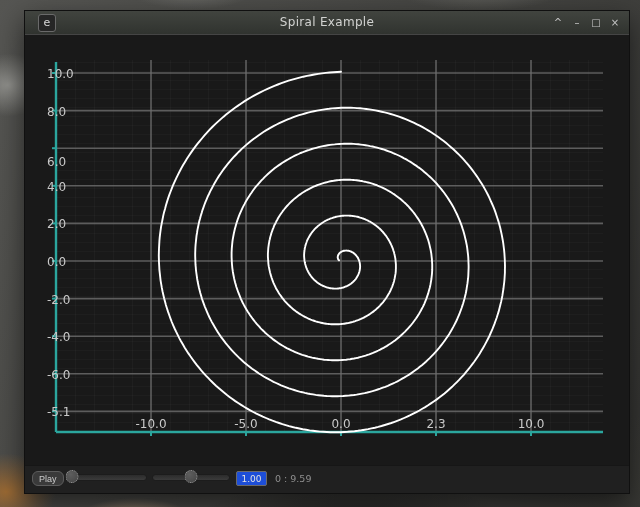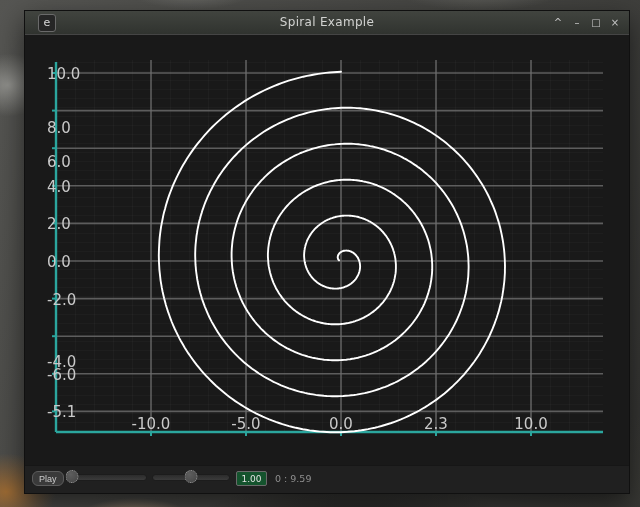--- a/index.html
+++ b/index.html
@@ -27,36 +27,36 @@
     font-size:12px;letter-spacing:.3px;}
   .tb-btns{position:absolute;right:8px;top:0;height:23px;display:flex;align-items:center;gap:7px;}
   .tb-btn{color:#c4c4c4;font-size:10px;width:12px;text-align:center;cursor:default;line-height:23px;}
   .content{position:absolute;left:0;top:23px;right:0;bottom:0;background:#191919;
     border-top:1px solid #454545;}
   .plot-texture{position:absolute;left:31px;top:25px;width:547px;height:372px;
     background:
       repeating-linear-gradient(90deg, rgba(255,255,255,.028) 0 1px, rgba(0,0,0,0) 1px 19px),
       repeating-linear-gradient(0deg, rgba(255,255,255,.022) 0 1px, rgba(0,0,0,0) 1px 9px);}
   #plot-svg{position:absolute;left:0;top:0;}
-  .tick-label{position:absolute;color:#c9c9c9;font-size:15px;line-height:10px;}
+  .tick-label{position:absolute;color:#c9c9c9;font-size:12px;line-height:10px;}
   .x-label{width:60px;text-align:center;top:384px;}
   .y-label{left:22px;width:46px;text-align:left;}
   .controlbar{position:absolute;left:0;right:0;bottom:0;height:27px;background:#202020;
     border-top:1px solid #161616;}
   .play-btn{position:absolute;left:7px;top:5px;height:15px;padding:0 6px;background:#3a3a3a;
     border:1px solid #5c5c5c;border-radius:6px;color:#cbcbcb;font-size:9px;line-height:14px;
     cursor:default;box-sizing:border-box;}
   .slider{position:absolute;top:8px;height:7px;background:linear-gradient(#2c2c2c,#3b3b3b);
     border:1px solid #1c1c1c;border-radius:4px;box-sizing:border-box;}
   #slider-1{left:40px;width:82px;}
   #slider-2{left:127px;width:78px;}
   .slider-handle{position:absolute;top:-5px;width:13px;height:13px;border-radius:50%;
     background:radial-gradient(circle at 35% 30%,#5e5e5e,#454545);
     border:1px dotted #9d9d9d;box-sizing:border-box;transform:translateX(-50%);}
-  .value-box{position:absolute;left:211px;top:5px;width:31px;height:15px;background:#14532d;
+  .value-box{position:absolute;left:211px;top:5px;width:31px;height:15px;background:#1d4ed8;
     border:1px solid #6a6a6a;border-radius:2px;color:#e2e2e2;font-size:9px;line-height:14px;
     text-align:center;box-sizing:border-box;}
   .range-text{position:absolute;left:250px;top:7px;color:#8f8f8f;font-size:9.5px;}
 </style>
 </head>
 <body>
 
 <div class="desktop">
   <div class="window">
 
@@ -108,27 +108,27 @@
           <line x1="27" y1="376.4" x2="31" y2="376.4" stroke="#2ba69e" stroke-width="2"></line>
           <path d="M314.1 225.3L314.0 225.2L313.9 225.2L313.8 225.1L313.7 225.0L313.6 224.9L313.6 224.8L313.5 224.7L313.4 224.6L313.3 224.5L313.3 224.4L313.2 224.2L313.2 224.1L313.1 224.0L313.0 223.9L313.0 223.8L312.9 223.6L312.9 223.5L312.9 223.4L312.8 223.2L312.8 223.1L312.8 222.9L312.8 222.8L312.8 222.6L312.7 222.5L312.7 222.3L312.7 222.2L312.7 222.0L312.7 221.9L312.8 221.7L312.8 221.6L312.8 221.4L312.8 221.3L312.9 221.1L312.9 220.9L313.0 220.8L313.0 220.6L313.1 220.5L313.1 220.3L313.2 220.1L313.3 220.0L313.3 219.8L313.4 219.7L313.5 219.5L313.6 219.4L313.7 219.2L313.8 219.1L313.9 218.9L314.0 218.7L314.1 218.6L314.3 218.5L314.4 218.3L314.5 218.2L314.7 218.0L314.8 217.9L315.0 217.7L315.1 217.6L315.3 217.5L315.4 217.4L315.6 217.2L315.8 217.1L316.0 217.0L316.1 216.9L316.3 216.8L316.5 216.7L316.7 216.6L316.9 216.5L317.1 216.4L317.3 216.3L317.6 216.2L317.8 216.1L318.0 216.0L318.2 216.0L318.5 215.9L318.7 215.8L318.9 215.8L319.2 215.7L319.4 215.7L319.6 215.7L319.9 215.6L320.1 215.6L320.4 215.6L320.7 215.6L320.9 215.6L321.2 215.5L321.4 215.6L321.7 215.6L322.0 215.6L322.2 215.6L322.5 215.6L322.8 215.7L323.1 215.7L323.3 215.8L323.6 215.8L323.9 215.9L324.2 215.9L324.4 216.0L324.7 216.1L325.0 216.2L325.3 216.3L325.5 216.4L325.8 216.5L326.1 216.6L326.4 216.7L326.6 216.9L326.9 217.0L327.2 217.2L327.4 217.3L327.7 217.5L328.0 217.6L328.2 217.8L328.5 218.0L328.8 218.2L329.0 218.4L329.3 218.6L329.5 218.8L329.8 219.0L330.0 219.2L330.2 219.5L330.5 219.7L330.7 219.9L330.9 220.2L331.2 220.4L331.4 220.7L331.6 221.0L331.8 221.3L332.0 221.5L332.2 221.8L332.4 222.1L332.6 222.4L332.8 222.7L332.9 223.0L333.1 223.4L333.3 223.7L333.4 224.0L333.6 224.3L333.7 224.7L333.9 225.0L334.0 225.4L334.1 225.7L334.3 226.1L334.4 226.5L334.5 226.8L334.6 227.2L334.7 227.6L334.7 228.0L334.8 228.3L334.9 228.7L334.9 229.1L335.0 229.5L335.0 229.9L335.0 230.3L335.1 230.7L335.1 231.1L335.1 231.5L335.1 231.9L335.1 232.4L335.0 232.8L335.0 233.2L335.0 233.6L334.9 234.0L334.8 234.4L334.8 234.9L334.7 235.3L334.6 235.7L334.5 236.1L334.4 236.5L334.3 237.0L334.2 237.4L334.0 237.8L333.9 238.2L333.7 238.7L333.5 239.1L333.4 239.5L333.2 239.9L333.0 240.3L332.8 240.7L332.6 241.1L332.3 241.5L332.1 241.9L331.9 242.3L331.6 242.7L331.3 243.1L331.1 243.5L330.8 243.9L330.5 244.3L330.2 244.6L329.9 245.0L329.6 245.4L329.2 245.7L328.9 246.1L328.5 246.4L328.2 246.8L327.8 247.1L327.4 247.5L327.1 247.8L326.7 248.1L326.3 248.4L325.9 248.7L325.4 249.0L325.0 249.3L324.6 249.6L324.1 249.8L323.7 250.1L323.2 250.4L322.8 250.6L322.3 250.9L321.8 251.1L321.3 251.3L320.8 251.5L320.3 251.7L319.8 251.9L319.3 252.1L318.8 252.3L318.3 252.5L317.8 252.6L317.2 252.7L316.7 252.9L316.2 253.0L315.6 253.1L315.1 253.2L314.5 253.3L313.9 253.4L313.4 253.5L312.8 253.5L312.2 253.6L311.7 253.6L311.1 253.6L310.5 253.6L309.9 253.6L309.3 253.6L308.8 253.6L308.2 253.5L307.6 253.5L307.0 253.4L306.4 253.4L305.8 253.3L305.2 253.2L304.6 253.1L304.0 252.9L303.4 252.8L302.9 252.6L302.3 252.5L301.7 252.3L301.1 252.1L300.5 251.9L299.9 251.7L299.3 251.5L298.8 251.2L298.2 251.0L297.6 250.7L297.1 250.4L296.5 250.1L295.9 249.8L295.4 249.5L294.8 249.2L294.3 248.9L293.8 248.5L293.2 248.1L292.7 247.8L292.2 247.4L291.7 247.0L291.2 246.6L290.6 246.1L290.2 245.7L289.7 245.3L289.2 244.8L288.7 244.3L288.3 243.8L287.8 243.4L287.4 242.9L286.9 242.3L286.5 241.8L286.1 241.3L285.7 240.7L285.3 240.2L284.9 239.6L284.5 239.0L284.1 238.5L283.8 237.9L283.5 237.3L283.1 236.7L282.8 236.0L282.5 235.4L282.2 234.8L281.9 234.1L281.6 233.5L281.4 232.8L281.1 232.2L280.9 231.5L280.7 230.8L280.5 230.1L280.3 229.4L280.1 228.7L280.0 228.0L279.8 227.3L279.7 226.6L279.5 225.9L279.4 225.1L279.4 224.4L279.3 223.7L279.2 223.0L279.2 222.2L279.1 221.5L279.1 220.7L279.1 220.0L279.1 219.2L279.2 218.5L279.2 217.7L279.3 217.0L279.4 216.2L279.4 215.5L279.6 214.7L279.7 214.0L279.8 213.2L280.0 212.4L280.2 211.7L280.3 210.9L280.6 210.2L280.8 209.4L281.0 208.7L281.3 208.0L281.5 207.2L281.8 206.5L282.1 205.7L282.4 205.0L282.8 204.3L283.1 203.6L283.5 202.9L283.9 202.2L284.3 201.5L284.7 200.8L285.1 200.1L285.6 199.4L286.0 198.7L286.5 198.0L287.0 197.4L287.5 196.7L288.0 196.1L288.5 195.5L289.1 194.8L289.6 194.2L290.2 193.6L290.8 193.0L291.4 192.4L292.0 191.9L292.7 191.3L293.3 190.7L294.0 190.2L294.6 189.7L295.3 189.2L296.0 188.7L296.7 188.2L297.4 187.7L298.2 187.2L298.9 186.8L299.7 186.3L300.4 185.9L301.2 185.5L302.0 185.1L302.8 184.7L303.6 184.4L304.4 184.0L305.2 183.7L306.0 183.4L306.9 183.1L307.7 182.8L308.6 182.5L309.4 182.3L310.3 182.0L311.2 181.8L312.1 181.6L313.0 181.4L313.9 181.3L314.8 181.1L315.7 181.0L316.6 180.9L317.5 180.8L318.4 180.7L319.3 180.6L320.3 180.6L321.2 180.6L322.1 180.6L323.1 180.6L324.0 180.6L324.9 180.7L325.9 180.8L326.8 180.9L327.8 181.0L328.7 181.1L329.6 181.3L330.6 181.4L331.5 181.6L332.4 181.8L333.4 182.0L334.3 182.3L335.2 182.6L336.1 182.8L337.1 183.2L338.0 183.5L338.9 183.8L339.8 184.2L340.7 184.6L341.6 185.0L342.5 185.4L343.4 185.8L344.2 186.3L345.1 186.7L346.0 187.2L346.8 187.7L347.6 188.3L348.5 188.8L349.3 189.4L350.1 190.0L350.9 190.6L351.7 191.2L352.5 191.8L353.3 192.5L354.0 193.1L354.8 193.8L355.5 194.5L356.2 195.2L356.9 196.0L357.6 196.7L358.3 197.5L359.0 198.3L359.6 199.1L360.2 199.9L360.9 200.7L361.5 201.5L362.1 202.4L362.6 203.3L363.2 204.1L363.7 205.0L364.2 205.9L364.7 206.8L365.2 207.8L365.7 208.7L366.1 209.7L366.6 210.6L367.0 211.6L367.4 212.6L367.8 213.6L368.1 214.6L368.4 215.6L368.8 216.6L369.1 217.6L369.3 218.7L369.6 219.7L369.8 220.8L370.0 221.8L370.2 222.9L370.4 224.0L370.5 225.0L370.6 226.1L370.7 227.2L370.8 228.3L370.9 229.4L370.9 230.5L370.9 231.6L370.9 232.7L370.9 233.8L370.8 234.9L370.8 236.0L370.7 237.1L370.6 238.2L370.4 239.3L370.2 240.4L370.0 241.5L369.8 242.6L369.6 243.7L369.3 244.8L369.1 245.9L368.8 247.0L368.4 248.1L368.1 249.1L367.7 250.2L367.3 251.3L366.9 252.3L366.4 253.4L366.0 254.4L365.5 255.5L365.0 256.5L364.5 257.5L363.9 258.6L363.3 259.6L362.7 260.6L362.1 261.6L361.5 262.5L360.8 263.5L360.1 264.5L359.4 265.4L358.7 266.3L358.0 267.3L357.2 268.2L356.4 269.0L355.6 269.9L354.8 270.8L354.0 271.6L353.1 272.5L352.2 273.3L351.3 274.1L350.4 274.9L349.5 275.6L348.6 276.4L347.6 277.1L346.6 277.8L345.6 278.5L344.6 279.2L343.6 279.9L342.5 280.5L341.5 281.1L340.4 281.7L339.3 282.3L338.2 282.9L337.1 283.4L336.0 283.9L334.8 284.4L333.7 284.9L332.5 285.3L331.3 285.7L330.2 286.1L329.0 286.5L327.8 286.9L326.5 287.2L325.3 287.5L324.1 287.8L322.9 288.1L321.6 288.3L320.4 288.5L319.1 288.7L317.8 288.9L316.6 289.0L315.3 289.1L314.0 289.2L312.7 289.3L311.4 289.3L310.2 289.3L308.9 289.3L307.6 289.3L306.3 289.2L305.0 289.1L303.7 289.0L302.4 288.9L301.1 288.7L299.8 288.5L298.5 288.3L297.2 288.0L295.9 287.7L294.7 287.4L293.4 287.1L292.1 286.8L290.8 286.4L289.6 286.0L288.3 285.5L287.1 285.1L285.8 284.6L284.6 284.1L283.4 283.6L282.2 283.0L281.0 282.4L279.8 281.8L278.6 281.2L277.4 280.5L276.2 279.8L275.1 279.1L273.9 278.4L272.8 277.6L271.7 276.9L270.6 276.1L269.5 275.2L268.5 274.4L267.4 273.5L266.4 272.6L265.4 271.7L264.4 270.8L263.4 269.8L262.4 268.9L261.5 267.9L260.5 266.8L259.6 265.8L258.7 264.7L257.9 263.7L257.0 262.6L256.2 261.4L255.4 260.3L254.6 259.2L253.8 258.0L253.1 256.8L252.4 255.6L251.7 254.4L251.0 253.2L250.4 251.9L249.8 250.6L249.2 249.4L248.6 248.1L248.1 246.8L247.5 245.5L247.1 244.1L246.6 242.8L246.2 241.4L245.7 240.1L245.4 238.7L245.0 237.3L244.7 235.9L244.4 234.5L244.1 233.1L243.8 231.7L243.6 230.3L243.4 228.8L243.3 227.4L243.2 226.0L243.1 224.5L243.0 223.1L242.9 221.6L242.9 220.2L242.9 218.7L243.0 217.3L243.1 215.8L243.2 214.3L243.3 212.9L243.5 211.4L243.7 210.0L243.9 208.5L244.2 207.1L244.4 205.6L244.8 204.2L245.1 202.7L245.5 201.3L245.9 199.9L246.3 198.4L246.8 197.0L247.3 195.6L247.8 194.2L248.4 192.8L248.9 191.4L249.5 190.0L250.2 188.7L250.9 187.3L251.5 186.0L252.3 184.7L253.0 183.3L253.8 182.0L254.6 180.7L255.4 179.5L256.3 178.2L257.2 177.0L258.1 175.7L259.1 174.5L260.0 173.3L261.0 172.1L262.0 171.0L263.1 169.8L264.2 168.7L265.2 167.6L266.4 166.5L267.5 165.5L268.7 164.4L269.8 163.4L271.1 162.4L272.3 161.5L273.5 160.5L274.8 159.6L276.1 158.7L277.4 157.8L278.7 157.0L280.1 156.1L281.5 155.3L282.8 154.6L284.3 153.8L285.7 153.1L287.1 152.4L288.6 151.7L290.0 151.1L291.5 150.5L293.0 149.9L294.5 149.4L296.1 148.8L297.6 148.3L299.1 147.9L300.7 147.5L302.3 147.1L303.8 146.7L305.4 146.3L307.0 146.0L308.6 145.8L310.3 145.5L311.9 145.3L313.5 145.1L315.1 145.0L316.8 144.9L318.4 144.8L320.1 144.7L321.7 144.7L323.4 144.7L325.0 144.8L326.7 144.9L328.3 145.0L330.0 145.1L331.6 145.3L333.3 145.5L334.9 145.8L336.6 146.0L338.2 146.4L339.9 146.7L341.5 147.1L343.1 147.5L344.8 147.9L346.4 148.4L348.0 148.9L349.6 149.5L351.2 150.0L352.7 150.7L354.3 151.3L355.9 152.0L357.4 152.7L358.9 153.4L360.5 154.2L362.0 155.0L363.5 155.8L364.9 156.7L366.4 157.5L367.8 158.5L369.3 159.4L370.7 160.4L372.1 161.4L373.4 162.4L374.8 163.5L376.1 164.6L377.4 165.7L378.7 166.9L380.0 168.0L381.2 169.2L382.5 170.5L383.7 171.7L384.8 173.0L386.0 174.3L387.1 175.6L388.2 177.0L389.3 178.4L390.3 179.8L391.3 181.2L392.3 182.6L393.3 184.1L394.2 185.6L395.1 187.1L396.0 188.6L396.9 190.2L397.7 191.7L398.5 193.3L399.2 194.9L399.9 196.5L400.6 198.1L401.3 199.8L401.9 201.4L402.5 203.1L403.1 204.8L403.6 206.5L404.1 208.2L404.5 209.9L404.9 211.7L405.3 213.4L405.7 215.2L406.0 217.0L406.3 218.7L406.5 220.5L406.7 222.3L406.9 224.1L407.0 225.9L407.1 227.7L407.2 229.5L407.2 231.3L407.2 233.1L407.2 234.9L407.1 236.8L407.0 238.6L406.8 240.4L406.6 242.2L406.4 244.0L406.1 245.8L405.8 247.6L405.5 249.4L405.1 251.2L404.7 253.0L404.2 254.8L403.7 256.6L403.2 258.4L402.6 260.1L402.0 261.9L401.4 263.6L400.7 265.3L400.0 267.1L399.3 268.8L398.5 270.5L397.7 272.1L396.8 273.8L395.9 275.5L395.0 277.1L394.1 278.7L393.1 280.3L392.1 281.9L391.0 283.5L389.9 285.0L388.8 286.5L387.7 288.0L386.5 289.5L385.3 291.0L384.0 292.4L382.7 293.8L381.4 295.2L380.1 296.6L378.7 297.9L377.3 299.2L375.9 300.5L374.5 301.8L373.0 303.0L371.5 304.2L370.0 305.4L368.4 306.6L366.8 307.7L365.2 308.8L363.6 309.8L362.0 310.9L360.3 311.8L358.6 312.8L356.9 313.7L355.2 314.6L353.4 315.5L351.6 316.3L349.8 317.1L348.0 317.9L346.2 318.6L344.3 319.3L342.5 319.9L340.6 320.6L338.7 321.1L336.8 321.7L334.9 322.2L333.0 322.7L331.0 323.1L329.1 323.5L327.1 323.8L325.2 324.2L323.2 324.4L321.2 324.7L319.2 324.9L317.2 325.0L315.2 325.1L313.2 325.2L311.2 325.3L309.2 325.3L307.2 325.2L305.1 325.1L303.1 325.0L301.1 324.9L299.1 324.7L297.1 324.4L295.1 324.1L293.1 323.8L291.1 323.4L289.1 323.0L287.1 322.6L285.1 322.1L283.1 321.6L281.2 321.0L279.2 320.4L277.3 319.8L275.3 319.1L273.4 318.4L271.5 317.6L269.6 316.8L267.7 316.0L265.9 315.1L264.0 314.2L262.2 313.3L260.4 312.3L258.6 311.3L256.8 310.2L255.0 309.1L253.3 308.0L251.6 306.8L249.9 305.6L248.2 304.4L246.6 303.1L244.9 301.8L243.3 300.4L241.8 299.1L240.2 297.7L238.7 296.2L237.2 294.8L235.7 293.3L234.3 291.7L232.9 290.2L231.5 288.6L230.2 287.0L228.9 285.3L227.6 283.7L226.4 282.0L225.1 280.2L224.0 278.5L222.8 276.7L221.7 274.9L220.6 273.1L219.6 271.2L218.6 269.4L217.6 267.5L216.7 265.6L215.8 263.6L215.0 261.7L214.2 259.7L213.4 257.7L212.7 255.7L212.0 253.7L211.3 251.7L210.7 249.6L210.1 247.5L209.6 245.5L209.1 243.4L208.7 241.3L208.3 239.2L207.9 237.0L207.6 234.9L207.3 232.8L207.1 230.6L206.9 228.5L206.8 226.3L206.7 224.1L206.6 222.0L206.6 219.8L206.6 217.6L206.7 215.5L206.8 213.3L207.0 211.1L207.2 208.9L207.4 206.8L207.7 204.6L208.1 202.4L208.5 200.3L208.9 198.1L209.4 196.0L209.9 193.8L210.5 191.7L211.1 189.6L211.7 187.5L212.4 185.4L213.1 183.3L213.9 181.2L214.7 179.2L215.6 177.1L216.5 175.1L217.4 173.1L218.4 171.1L219.5 169.1L220.5 167.1L221.6 165.2L222.8 163.3L224.0 161.4L225.2 159.5L226.5 157.7L227.8 155.8L229.1 154.0L230.5 152.2L231.9 150.5L233.4 148.8L234.9 147.1L236.4 145.4L238.0 143.8L239.6 142.1L241.2 140.6L242.9 139.0L244.6 137.5L246.3 136.0L248.1 134.6L249.9 133.1L251.7 131.7L253.6 130.4L255.5 129.1L257.4 127.8L259.3 126.6L261.3 125.4L263.3 124.2L265.3 123.1L267.3 122.0L269.4 120.9L271.5 119.9L273.6 119.0L275.7 118.0L277.9 117.2L280.0 116.3L282.2 115.5L284.4 114.8L286.7 114.0L288.9 113.4L291.2 112.8L293.4 112.2L295.7 111.6L298.0 111.1L300.3 110.7L302.7 110.3L305.0 109.9L307.3 109.6L309.7 109.4L312.0 109.1L314.4 109.0L316.8 108.9L319.1 108.8L321.5 108.8L323.9 108.8L326.3 108.8L328.6 108.9L331.0 109.1L333.4 109.3L335.8 109.6L338.1 109.9L340.5 110.2L342.9 110.6L345.2 111.1L347.6 111.5L349.9 112.1L352.2 112.7L354.6 113.3L356.9 114.0L359.2 114.7L361.4 115.5L363.7 116.3L366.0 117.1L368.2 118.1L370.4 119.0L372.6 120.0L374.8 121.0L377.0 122.1L379.1 123.3L381.3 124.4L383.4 125.7L385.5 126.9L387.5 128.2L389.5 129.6L391.5 130.9L393.5 132.4L395.5 133.8L397.4 135.3L399.3 136.9L401.2 138.5L403.0 140.1L404.8 141.7L406.6 143.4L408.3 145.2L410.0 146.9L411.7 148.7L413.3 150.6L414.9 152.5L416.5 154.4L418.0 156.3L419.5 158.3L420.9 160.3L422.3 162.3L423.7 164.4L425.0 166.4L426.3 168.6L427.6 170.7L428.8 172.9L429.9 175.1L431.0 177.3L432.1 179.5L433.1 181.8L434.1 184.1L435.0 186.4L435.9 188.7L436.8 191.1L437.5 193.4L438.3 195.8L439.0 198.2L439.6 200.6L440.2 203.1L440.8 205.5L441.3 208.0L441.8 210.4L442.2 212.9L442.5 215.4L442.8 217.9L443.1 220.4L443.3 222.9L443.4 225.4L443.5 228.0L443.6 230.5L443.6 233.0L443.5 235.6L443.4 238.1L443.3 240.6L443.1 243.2L442.8 245.7L442.5 248.2L442.1 250.7L441.7 253.2L441.3 255.8L440.8 258.3L440.2 260.7L439.6 263.2L438.9 265.7L438.2 268.2L437.4 270.6L436.6 273.0L435.7 275.5L434.8 277.9L433.8 280.3L432.8 282.6L431.8 285.0L430.7 287.3L429.5 289.6L428.3 291.9L427.0 294.2L425.7 296.4L424.4 298.7L423.0 300.9L421.5 303.0L420.0 305.2L418.5 307.3L416.9 309.4L415.3 311.4L413.7 313.5L412.0 315.4L410.2 317.4L408.4 319.3L406.6 321.2L404.7 323.1L402.8 324.9L400.9 326.7L398.9 328.5L396.9 330.2L394.8 331.8L392.8 333.5L390.6 335.1L388.5 336.6L386.3 338.1L384.1 339.6L381.8 341.0L379.5 342.4L377.2 343.7L374.9 345.0L372.5 346.3L370.1 347.5L367.7 348.6L365.3 349.7L362.8 350.8L360.3 351.8L357.8 352.7L355.2 353.7L352.7 354.5L350.1 355.3L347.5 356.1L344.9 356.8L342.3 357.5L339.6 358.1L337.0 358.6L334.3 359.1L331.6 359.6L328.9 360.0L326.2 360.3L323.5 360.6L320.8 360.8L318.1 361.0L315.3 361.1L312.6 361.2L309.9 361.2L307.1 361.2L304.4 361.1L301.7 361.0L298.9 360.8L296.2 360.5L293.4 360.2L290.7 359.9L288.0 359.4L285.3 359.0L282.6 358.5L279.9 357.9L277.2 357.2L274.5 356.6L271.8 355.8L269.2 355.0L266.5 354.2L263.9 353.3L261.3 352.3L258.7 351.3L256.1 350.3L253.6 349.2L251.1 348.0L248.5 346.8L246.1 345.5L243.6 344.2L241.2 342.9L238.7 341.5L236.4 340.0L234.0 338.5L231.7 336.9L229.4 335.3L227.1 333.7L224.9 332.0L222.7 330.3L220.5 328.5L218.4 326.7L216.3 324.8L214.2 322.9L212.2 320.9L210.2 318.9L208.3 316.9L206.4 314.8L204.5 312.7L202.7 310.5L200.9 308.3L199.2 306.1L197.5 303.9L195.8 301.6L194.2 299.2L192.7 296.9L191.2 294.5L189.7 292.0L188.3 289.6L186.9 287.1L185.6 284.6L184.3 282.0L183.1 279.4L182.0 276.8L180.9 274.2L179.8 271.6L178.8 268.9L177.8 266.2L176.9 263.5L176.1 260.8L175.3 258.0L174.6 255.2L173.9 252.5L173.3 249.7L172.7 246.8L172.2 244.0L171.8 241.2L171.4 238.3L171.0 235.5L170.8 232.6L170.5 229.7L170.4 226.9L170.3 224.0L170.2 221.1L170.2 218.2L170.3 215.3L170.4 212.4L170.6 209.5L170.9 206.6L171.2 203.8L171.5 200.9L172.0 198.0L172.4 195.1L173.0 192.3L173.6 189.4L174.2 186.6L175.0 183.7L175.7 180.9L176.6 178.1L177.4 175.3L178.4 172.6L179.4 169.8L180.4 167.1L181.6 164.3L182.7 161.7L184.0 159.0L185.2 156.3L186.6 153.7L188.0 151.1L189.4 148.5L190.9 146.0L192.4 143.4L194.0 140.9L195.7 138.5L197.4 136.0L199.1 133.6L200.9 131.3L202.8 128.9L204.7 126.6L206.6 124.4L208.6 122.2L210.7 120.0L212.7 117.8L214.9 115.7L217.0 113.6L219.3 111.6L221.5 109.6L223.8 107.7L226.2 105.8L228.5 104.0L231.0 102.2L233.4 100.4L235.9 98.7L238.4 97.0L241.0 95.4L243.6 93.9L246.2 92.4L248.9 90.9L251.6 89.5L254.3 88.2L257.1 86.9L259.9 85.6L262.7 84.4L265.5 83.3L268.4 82.2L271.2 81.2L274.1 80.2L277.1 79.3L280.0 78.5L283.0 77.7L286.0 76.9L289.0 76.2L292.0 75.6L295.0 75.1L298.0 74.6L301.1 74.1L304.2 73.8L307.2 73.4L310.3 73.2L313.4 73.0L316.5 72.8L319.6 72.8L322.7 72.8L325.8 72.8L328.9 72.9L332.0 73.1L335.1 73.3L338.2 73.6L341.3 74.0L344.4 74.4L347.5 74.9L350.5 75.4L353.6 76.0L356.7 76.7L359.7 77.4L362.7 78.2L365.7 79.0L368.7 79.9L371.7 80.9L374.7 81.9L377.6 83.0L380.6 84.2L383.5 85.4L386.3 86.6L389.2 87.9L392.0 89.3L394.8 90.7L397.6 92.2L400.4 93.8L403.1 95.4L405.8 97.0L408.4 98.7L411.1 100.5L413.6 102.3L416.2 104.2L418.7 106.1L421.2 108.1L423.6 110.1L426.0 112.2L428.4 114.3L430.7 116.5L433.0 118.7L435.2 120.9L437.4 123.2L439.6 125.6L441.6 128.0L443.7 130.4L445.7 132.9L447.6 135.4L449.5 138.0L451.4 140.6L453.2 143.2L454.9 145.9L456.6 148.6L458.3 151.3L459.9 154.1L461.4 156.9L462.9 159.8L464.3 162.6L465.6 165.6L466.9 168.5L468.2 171.4L469.4 174.4L470.5 177.4L471.5 180.5L472.5 183.5L473.5 186.6L474.4 189.7L475.2 192.8L475.9 196.0L476.6 199.1L477.2 202.3L477.8 205.5L478.3 208.7L478.7 211.9L479.1 215.1L479.4 218.3L479.6 221.5L479.8 224.8L479.9 228.0L480.0 231.3L479.9 234.5L479.9 237.8L479.7 241.0L479.5 244.3L479.2 247.5L478.8 250.7L478.4 254.0L477.9 257.2L477.4 260.4L476.8 263.6L476.1 266.9L475.3 270.0L474.5 273.2L473.7 276.4L472.7 279.5L471.7 282.7L470.6 285.8L469.5 288.9L468.3 291.9L467.1 295.0L465.7 298.0L464.4 301.0L462.9 304.0L461.4 306.9L459.8 309.9L458.2 312.7L456.5 315.6L454.8 318.4L453.0 321.2L451.1 324.0L449.2 326.7L447.2 329.4L445.2 332.0L443.1 334.7L441.0 337.2L438.8 339.8L436.6 342.2L434.3 344.7L431.9 347.1L429.5 349.4L427.1 351.8L424.6 354.0L422.1 356.2L419.5 358.4L416.9 360.5L414.2 362.6L411.5 364.6L408.7 366.5L405.9 368.4L403.1 370.3L400.2 372.1L397.3 373.8L394.4 375.5L391.4 377.1L388.3 378.7L385.3 380.2L382.2 381.6L379.1 383.0L375.9 384.4L372.8 385.6L369.6 386.8L366.3 388.0L363.1 389.0L359.8 390.0L356.5 391.0L353.2 391.9L349.9 392.7L346.5 393.4L343.1 394.1L339.8 394.7L336.4 395.3L332.9 395.8L329.5 396.2L326.1 396.5L322.6 396.8L319.2 397.0L315.7 397.2L312.3 397.2L308.8 397.2L305.3 397.2L301.9 397.0L298.4 396.8L294.9 396.6L291.5 396.2L288.0 395.8L284.6 395.4L281.1 394.8L277.7 394.2L274.3 393.5L270.9 392.8L267.5 392.0L264.1 391.1L260.7 390.1L257.4 389.1L254.1 388.0L250.8 386.9L247.5 385.7L244.2 384.4L241.0 383.0L237.8 381.6L234.6 380.1L231.4 378.6L228.3 377.0L225.2 375.3L222.2 373.6L219.1 371.8L216.1 369.9L213.2 368.0L210.3 366.1L207.4 364.0L204.5 361.9L201.7 359.8L199.0 357.6L196.3 355.3L193.6 353.0L191.0 350.7L188.4 348.2L185.9 345.8L183.4 343.2L180.9 340.7L178.6 338.1L176.2 335.4L174.0 332.7L171.7 329.9L169.6 327.1L167.5 324.2L165.4 321.3L163.4 318.4L161.5 315.4L159.6 312.4L157.8 309.3L156.0 306.2L154.3 303.1L152.7 299.9L151.1 296.7L149.6 293.5L148.2 290.3L146.8 287.0L145.5 283.6L144.3 280.3L143.1 276.9L142.0 273.5L140.9 270.1L140.0 266.6L139.1 263.2L138.3 259.7L137.5 256.2L136.8 252.7L136.2 249.1L135.6 245.6L135.2 242.0L134.8 238.4L134.4 234.8L134.2 231.3L134.0 227.7L133.9 224.1L133.8 220.4L133.9 216.8L134.0 213.2L134.2 209.6L134.4 206.0L134.7 202.4L135.1 198.8L135.6 195.2L136.1 191.6L136.8 188.1L137.5 184.5L138.2 180.9L139.0 177.4L140.0 173.9L140.9 170.4L142.0 166.9L143.1 163.4L144.3 159.9L145.6 156.5L146.9 153.1L148.3 149.7L149.8 146.4L151.3 143.1L152.9 139.8L154.6 136.5L156.3 133.3L158.1 130.1L160.0 126.9L161.9 123.8L163.9 120.7L166.0 117.6L168.1 114.6L170.3 111.6L172.6 108.7L174.9 105.8L177.3 103.0L179.7 100.2L182.2 97.4L184.7 94.7L187.3 92.0L190.0 89.4L192.7 86.9L195.5 84.4L198.3 81.9L201.1 79.6L204.0 77.2L207.0 74.9L210.0 72.7L213.1 70.6L216.2 68.5L219.3 66.4L222.5 64.4L225.7 62.5L229.0 60.7L232.3 58.9L235.7 57.1L239.0 55.5L242.5 53.9L245.9 52.4L249.4 50.9L252.9 49.5L256.4 48.2L260.0 46.9L263.6 45.7L267.2 44.6L270.9 43.6L274.6 42.6L278.2 41.7L282.0 40.9L285.7 40.2L289.4 39.5L293.2 38.9L297.0 38.4L300.8 37.9L304.6 37.5L308.4 37.2L312.2 37.0L316.0 36.8" fill="none" stroke="#ffffff" stroke-width="1.9" stroke-linecap="round"></path>
         </svg>
       <div id="labels">
           <div class="tick-label x-label" style="left: 96px;">-10.0</div>
           <div class="tick-label x-label" style="left: 191px;">-5.0</div>
           <div class="tick-label x-label" style="left: 286px;">0.0</div>
           <div class="tick-label x-label" style="left: 381px;">2.3</div>
           <div class="tick-label x-label" style="left: 476px;">10.0</div>
           <div class="tick-label y-label" style="top: 34px;">10.0</div>
-          <div class="tick-label y-label" style="top: 71.6px; margin-top: 16px;">8.0</div>
+          <div class="tick-label y-label" style="top: 71.6px;">8.0</div>
           <div class="tick-label y-label" style="top: 122px;">6.0</div>
           <div class="tick-label y-label" style="top: 146.8px;">4.0</div>
           <div class="tick-label y-label" style="top: 184.4px;">2.0</div>
           <div class="tick-label y-label" style="top: 222px;">0.0</div>
           <div class="tick-label y-label" style="top: 259.6px;">-2.0</div>
-          <div class="tick-label y-label" style="top: 297.2px; margin-top: 25px;">-4.0</div>
+          <div class="tick-label y-label" style="top: 297.2px;">-4.0</div>
           <div class="tick-label y-label" style="top: 334.8px;">-6.0</div>
           <div class="tick-label y-label" style="top: 372.4px;">-5.1</div>
         </div>
 
       <div class="controlbar">
         <button class="play-btn">Play</button>
         <div class="slider" id="slider-1">
           <div class="slider-handle" id="handle-1" style="left: 8%;"></div>
         </div>
         <div class="slider" id="slider-2">

